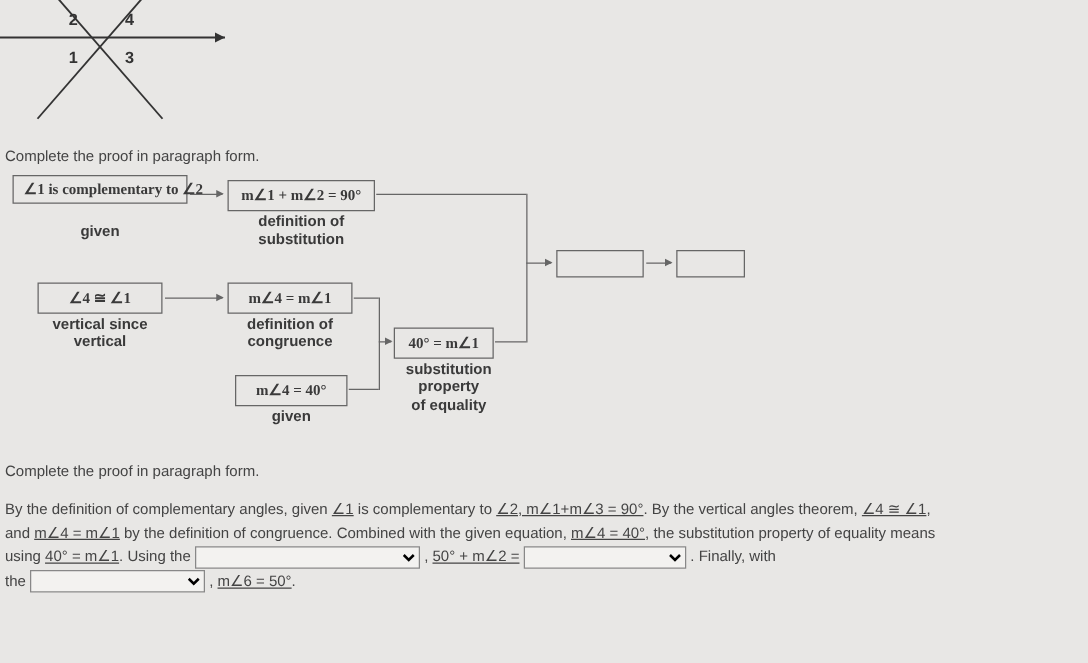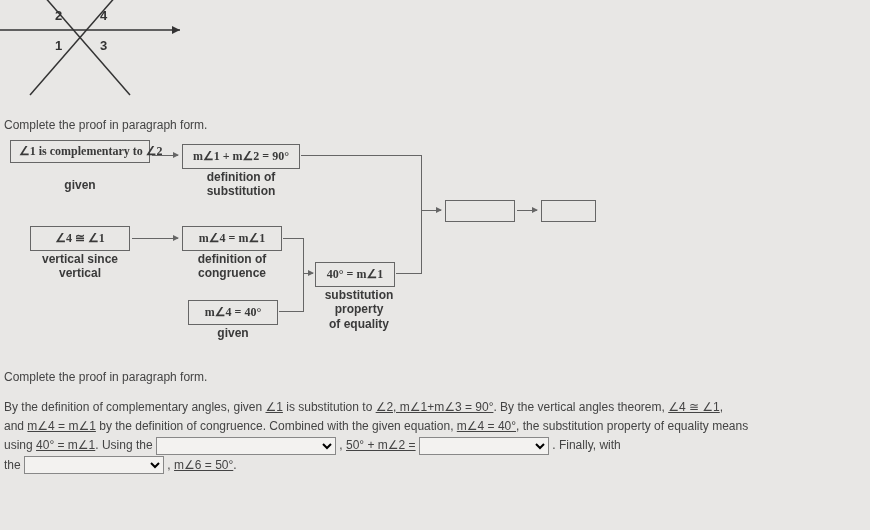--- a/index.html
+++ b/index.html
@@ -160,21 +160,21 @@
   <div class="box" style="left:435px; top:60px; width:70px; height:22px;"></div>
 
   <div class="arrow" style="left:507px; top:70px; width:20px;"></div>
 
   <div class="box" style="left:531px; top:60px; width:55px; height:22px;"></div>
 </div>
 
 <div class="instr2">Complete the proof in paragraph form.</div>
 
 <div class="paragraph">
-  <span>By the definition of complementary angles, given </span><span class="under">∠1</span><span> is substitution to </span><span class="under">∠2, m∠1+m∠3 = 90°</span><span>. By the vertical angles theorem, </span><span class="under">∠4 ≅ ∠1</span><span>,</span><br>
+  <span>By the definition of complementary angles, given </span><span class="under">∠1</span><span> is complementary to </span><span class="under">∠2, m∠1+m∠3 = 90°</span><span>. By the vertical angles theorem, </span><span class="under">∠4 ≅ ∠1</span><span>,</span><br>
   <span>and </span><span class="under">m∠4 = m∠1</span><span> by the definition of congruence. Combined with the given equation, </span><span class="under">m∠4 = 40°</span><span>, the substitution property of equality means</span><br>
   <span>using </span><span class="under">40° = m∠1</span><span>. Using the </span>
   <select class="sel-wide"></select>
   <span> , </span><span class="under">50° + m∠2 =</span>
   <select class="sel-med"></select>
   <span> . Finally, with</span><br>
   <span>the </span>
   <select class="sel-nar"></select>
   <span> , </span><span class="under">m∠6 = 50°</span><span>.</span>
 </div>

